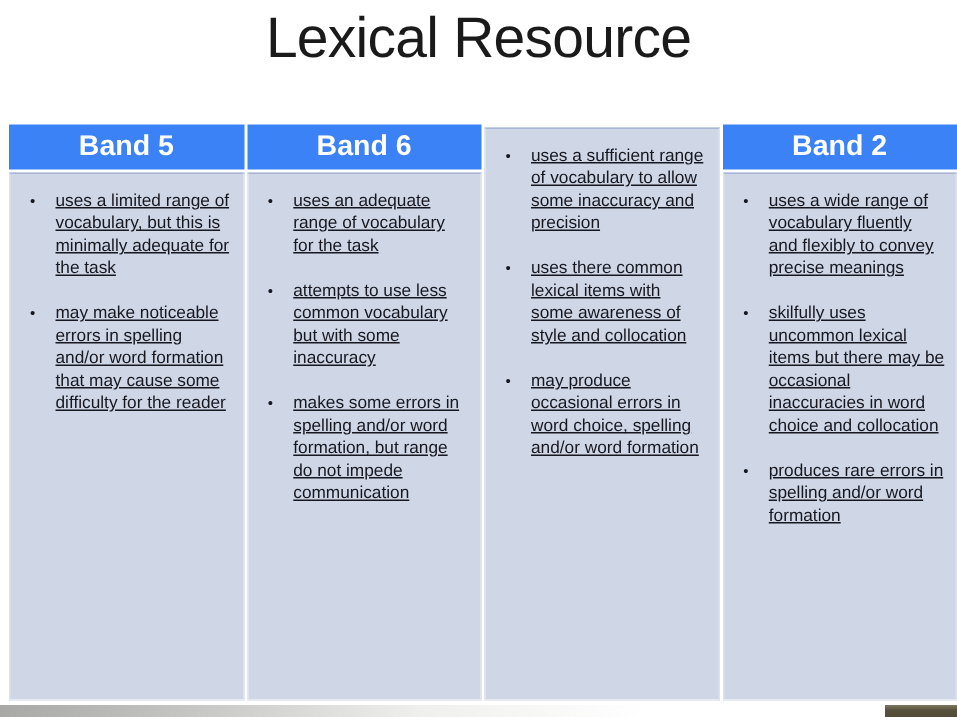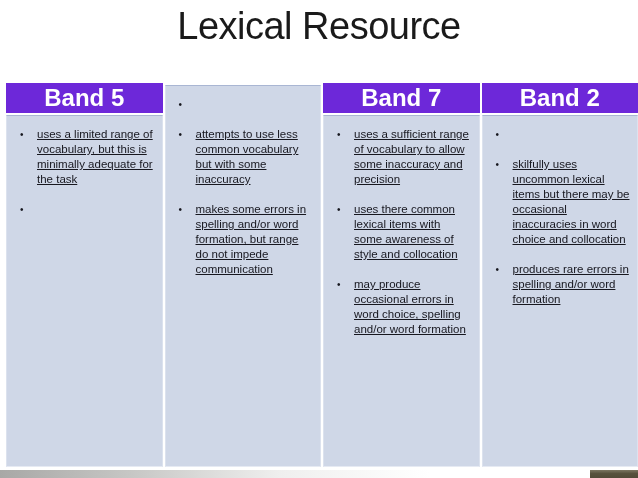--- a/index.html
+++ b/index.html
@@ -17,22 +17,22 @@
     line-height:52px; letter-spacing:-0.5px;
   }
 
   .band-table {
     position:absolute; left:6px; top:83px; width:632px; height:384px;
     display:flex; gap:2px;
   }
   .band-column { flex:1 1 0; display:flex; flex-direction:column; min-width:0; }
   .col-header {
     height:30px; flex:0 0 30px;
-    background:#6d28d9; color:#ffffff;
-    font-size:24px; font-weight:700;
+    background:#3b82f6; color:#ffffff;
+    font-size:19px; font-weight:700;
     display:flex; align-items:center; justify-content:center;
   }
   .col-body {
     margin:2px 0 0 0; flex:1;
     background:#cfd7e7;
     border-top:1px solid #a9b6d3;
     border-left:1px solid #dce2ee;
     border-right:1px solid #dce2ee;
     border-bottom:1px solid #e6eaf3;
     list-style:none;
@@ -71,42 +71,44 @@
 
     <div class="band-column">
       <div class="col-header">Band 5</div>
       <ul class="col-body">
         <li>
           <span class="dot">•</span>
           <span class="txt">uses a limited range of vocabulary, but this is minimally adequate for the task</span>
         </li>
         <li>
           <span class="dot">•</span>
+          <span class="txt">may make noticeable errors in spelling and/or word formation that may cause some difficulty for the reader</span>
         </li>
       </ul>
     </div>
 
     <div class="band-column">
+      <div class="col-header">Band 6</div>
       <ul class="col-body">
         <li>
           <span class="dot">•</span>
+          <span class="txt">uses an adequate range of vocabulary for the task</span>
         </li>
         <li>
           <span class="dot">•</span>
           <span class="txt">attempts to use less common vocabulary but with some inaccuracy</span>
         </li>
         <li>
           <span class="dot">•</span>
           <span class="txt">makes some errors in spelling and/or word formation, but range do not impede communication</span>
         </li>
       </ul>
     </div>
 
     <div class="band-column">
-      <div class="col-header">Band 7</div>
       <ul class="col-body">
         <li>
           <span class="dot">•</span>
           <span class="txt">uses a sufficient range of vocabulary to allow some inaccuracy and precision</span>
         </li>
         <li>
           <span class="dot">•</span>
           <span class="txt">uses there common lexical items with some awareness of style and collocation</span>
         </li>
         <li>
@@ -114,20 +116,21 @@
           <span class="txt">may produce occasional errors in word choice, spelling and/or word formation</span>
         </li>
       </ul>
     </div>
 
     <div class="band-column">
       <div class="col-header">Band 2</div>
       <ul class="col-body">
         <li>
           <span class="dot">•</span>
+          <span class="txt">uses a wide range of vocabulary fluently and flexibly to convey precise meanings</span>
         </li>
         <li>
           <span class="dot">•</span>
           <span class="txt">skilfully uses uncommon lexical items but there may be occasional inaccuracies in word choice and collocation</span>
         </li>
         <li>
           <span class="dot">•</span>
           <span class="txt">produces rare errors in spelling and/or word formation</span>
         </li>
       </ul>

